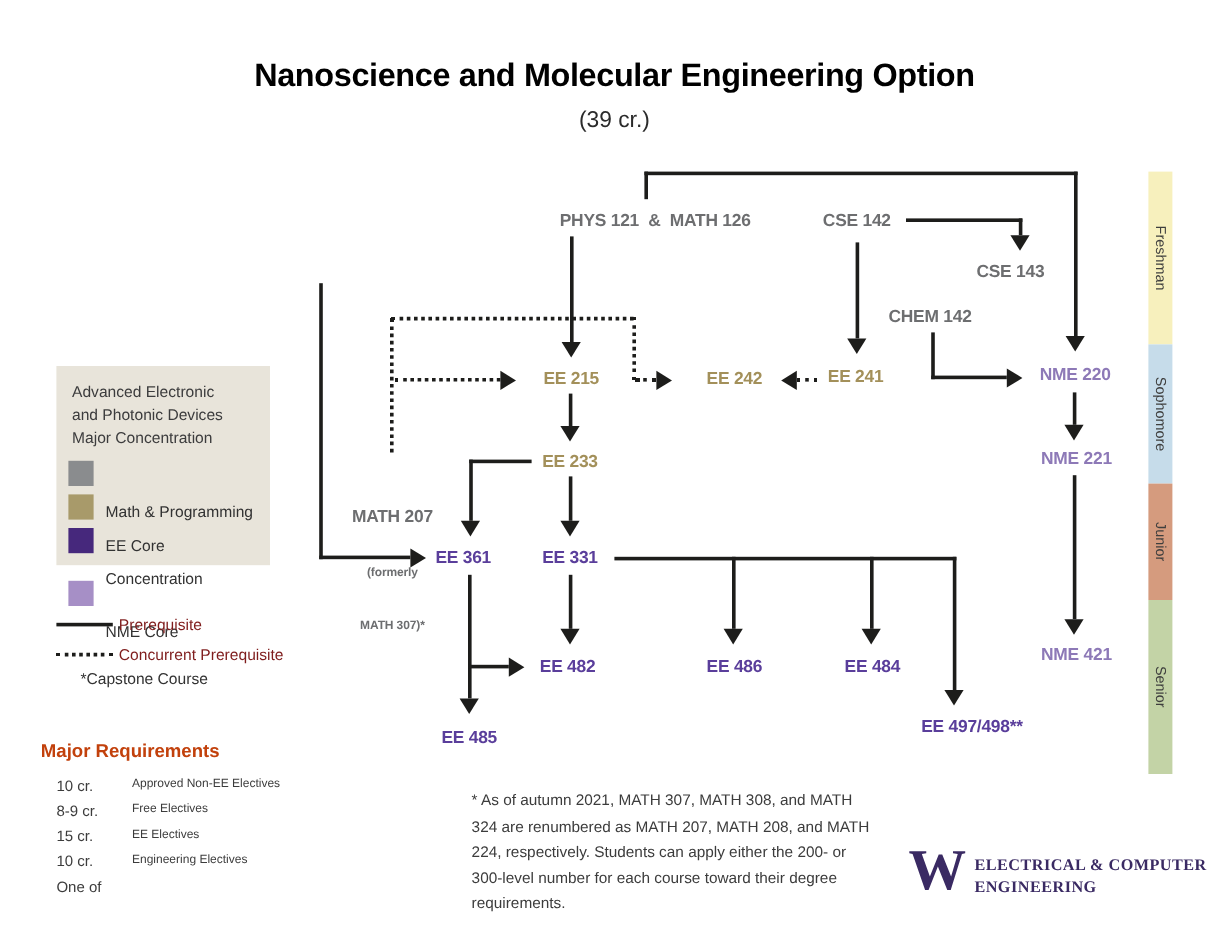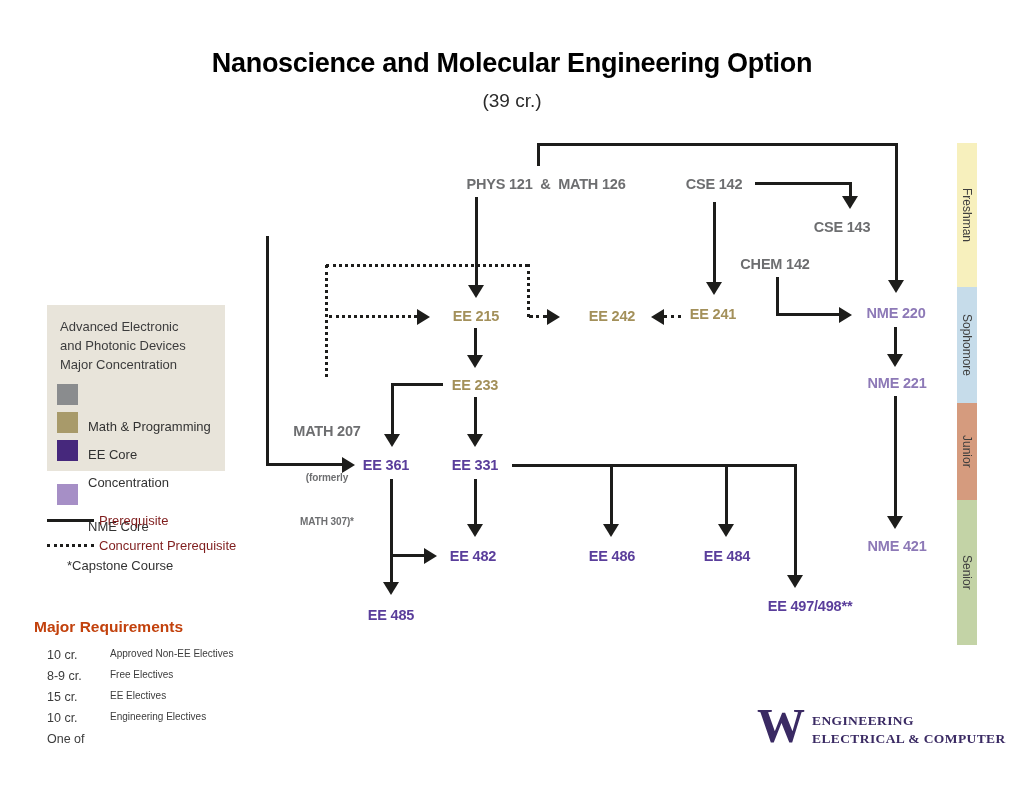--- a/index.html
+++ b/index.html
@@ -168,33 +168,34 @@
   <div class="reqc1" style="top:648px">10 cr.</div>
   <div class="reqc2" style="top:648px">Approved Non-EE Electives</div>
   <div class="reqc1" style="top:669px">8-9 cr.</div>
   <div class="reqc2" style="top:669px">Free Electives</div>
   <div class="reqc1" style="top:690px">15 cr.</div>
   <div class="reqc2" style="top:690px">EE Electives</div>
   <div class="reqc1" style="top:711px">10 cr.</div>
   <div class="reqc2" style="top:711px">Engineering Electives</div>
   <div class="reqc1" style="top:732px">One of</div>
 
+  <div class="footnote">* As of autumn 2021, MATH 307, MATH 308, and MATH 324 are renumbered as MATH 207, MATH 208, and MATH 224, respectively. Students can apply either the 200- or 300-level number for each course toward their degree requirements.</div>
 
   <div class="band b1" style="top:143px;height:144px">
     <div class="bandlabel">Freshman</div>
   </div>
   <div class="band b2" style="top:287px;height:116px">
     <div class="bandlabel">Sophomore</div>
   </div>
   <div class="band b3" style="top:403px;height:97px">
     <div class="bandlabel">Junior</div>
   </div>
   <div class="band b4" style="top:500px;height:145px">
     <div class="bandlabel">Senior</div>
   </div>
 
   <div class="logoW">W</div>
   <div class="logotext">
+    <div>ELECTRICAL &amp; COMPUTER</div>
     <div>ENGINEERING</div>
-    <div>ELECTRICAL &amp; COMPUTER</div>
   </div>
 
 </div>
 
 </body></html>

